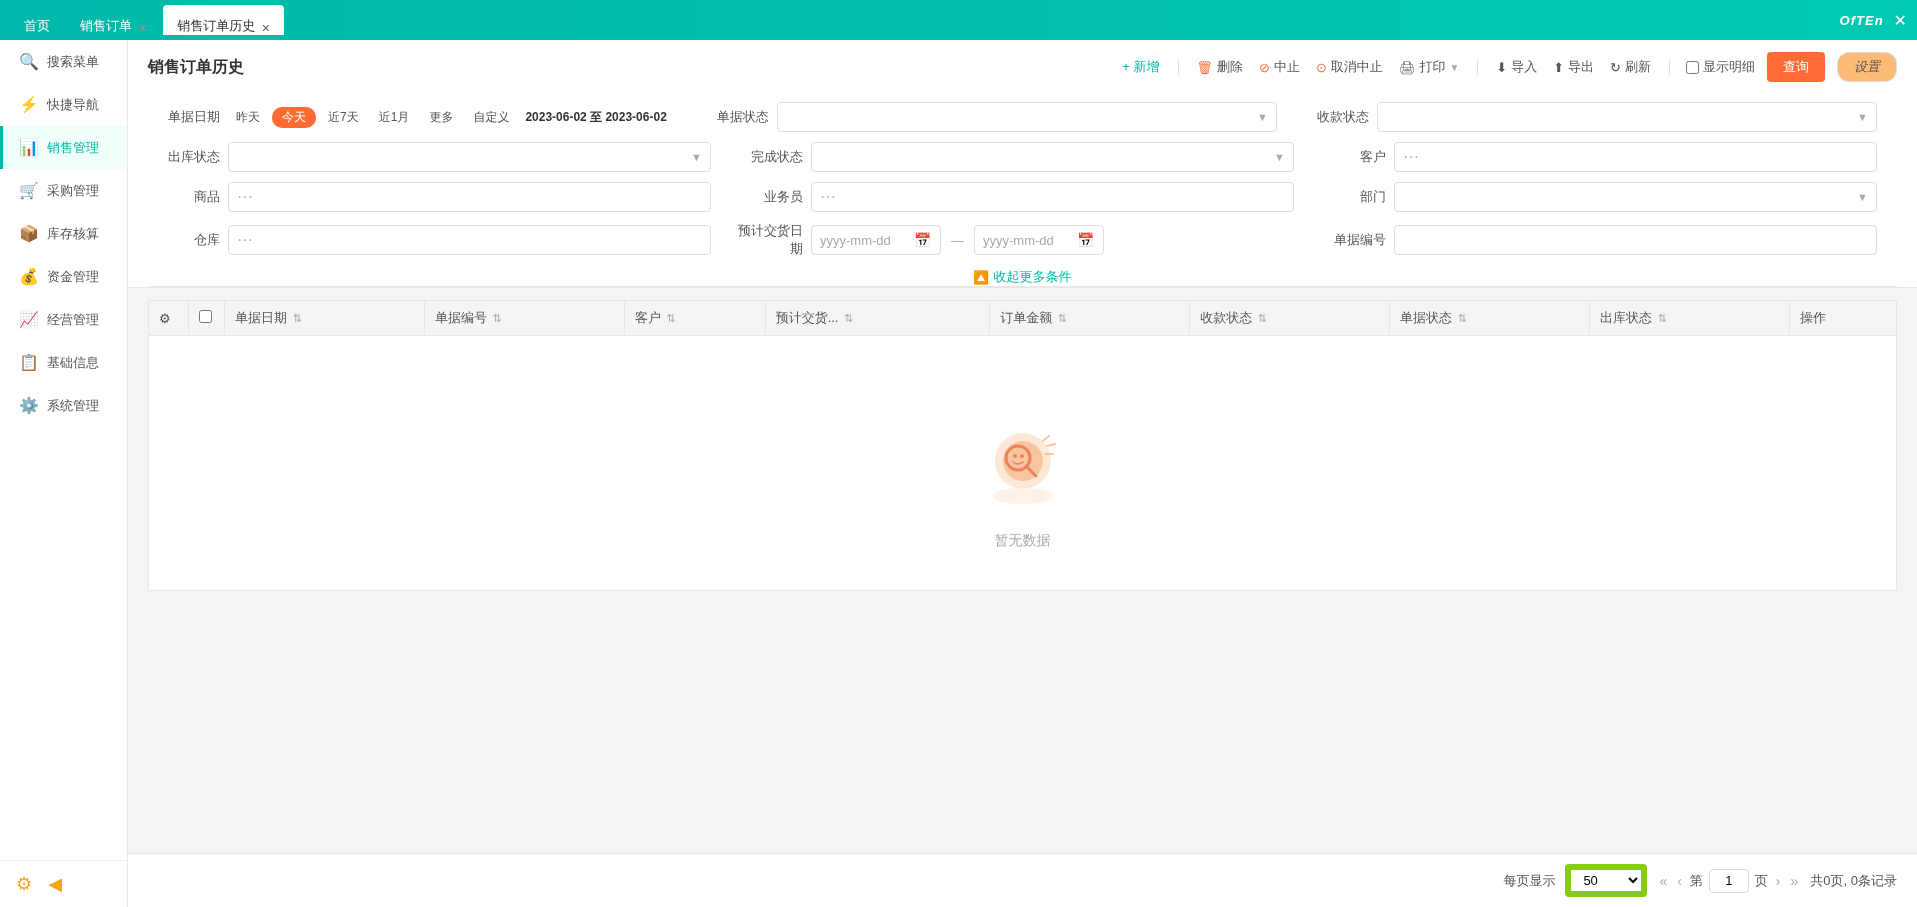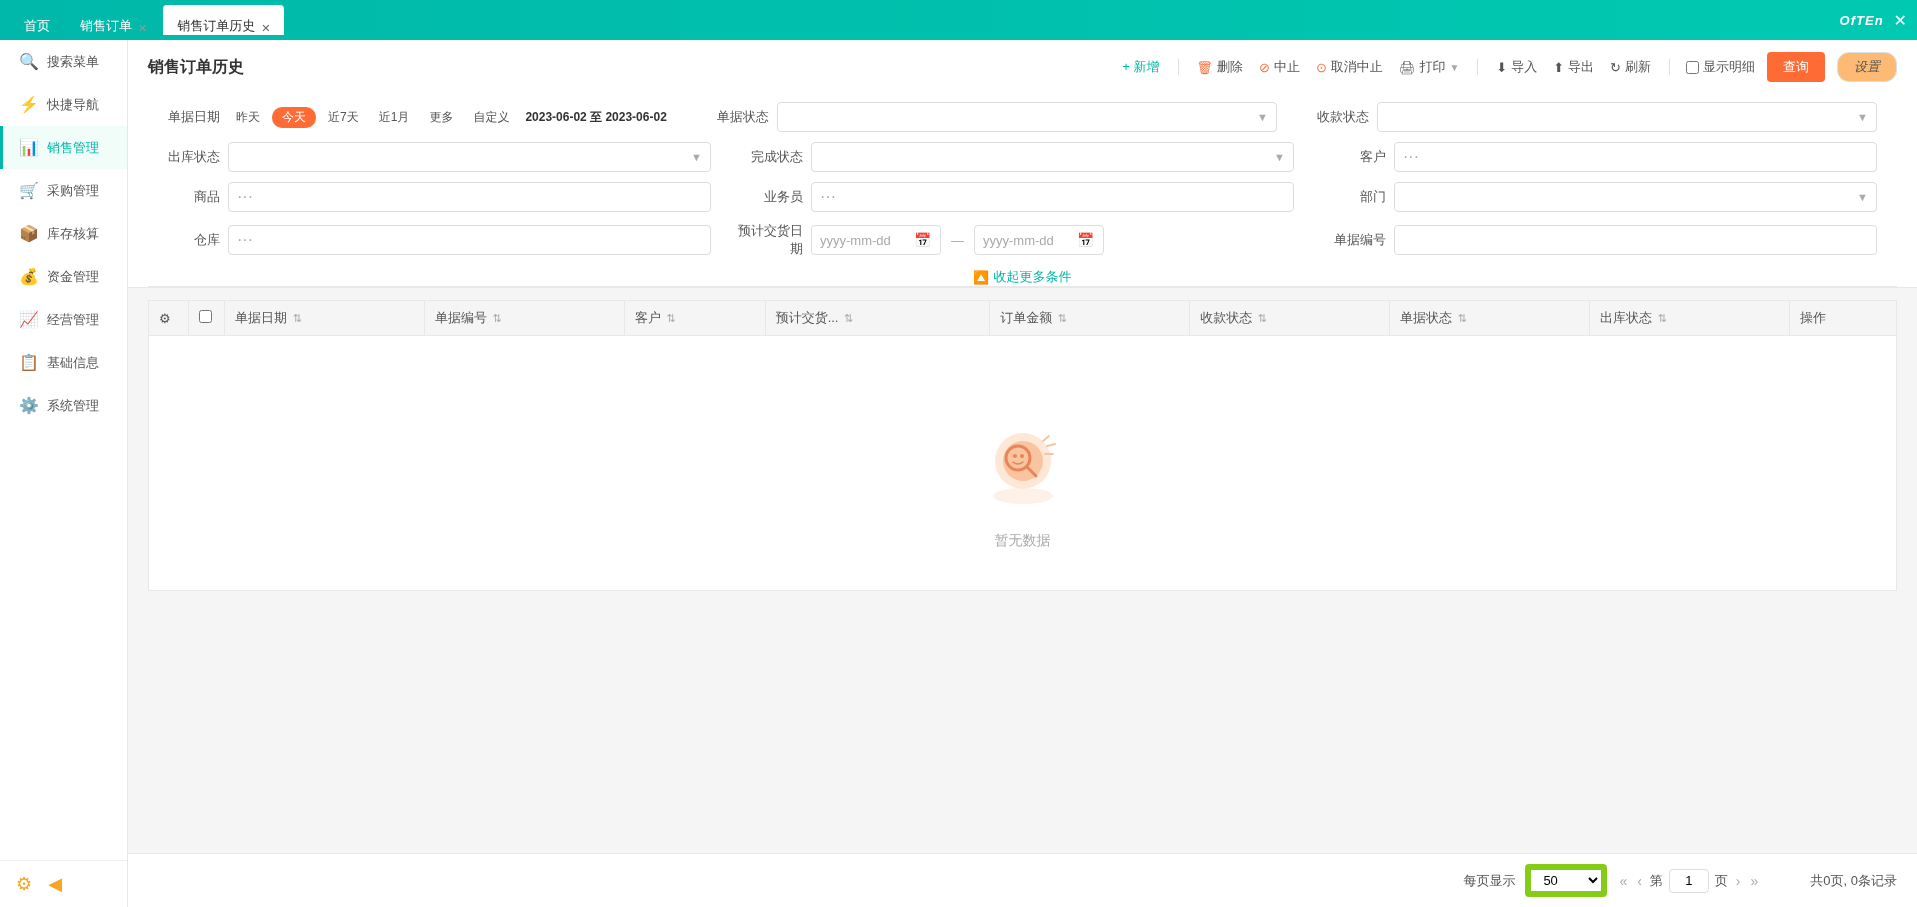--- a/index.html
+++ b/index.html
@@ -333,21 +333,21 @@
       padding: 0 2px;
     }
     .page-input {
       width: 40px;
       height: 24px;
       border: 1px solid #ddd;
       border-radius: 4px;
       text-align: center;
       font-size: 13px;
     }
-    .page-total { color: #555; font-size: 13px; margin-left: 40px; }
+    .page-total { color: #555; font-size: 13px; }
   </style>
 </head>
 <body>
 
 <div class="top-bar">
   <div class="top-bar-tab">
     <span>首页</span>
   </div>
   <div class="top-bar-tab">
     <span>销售订单</span>

